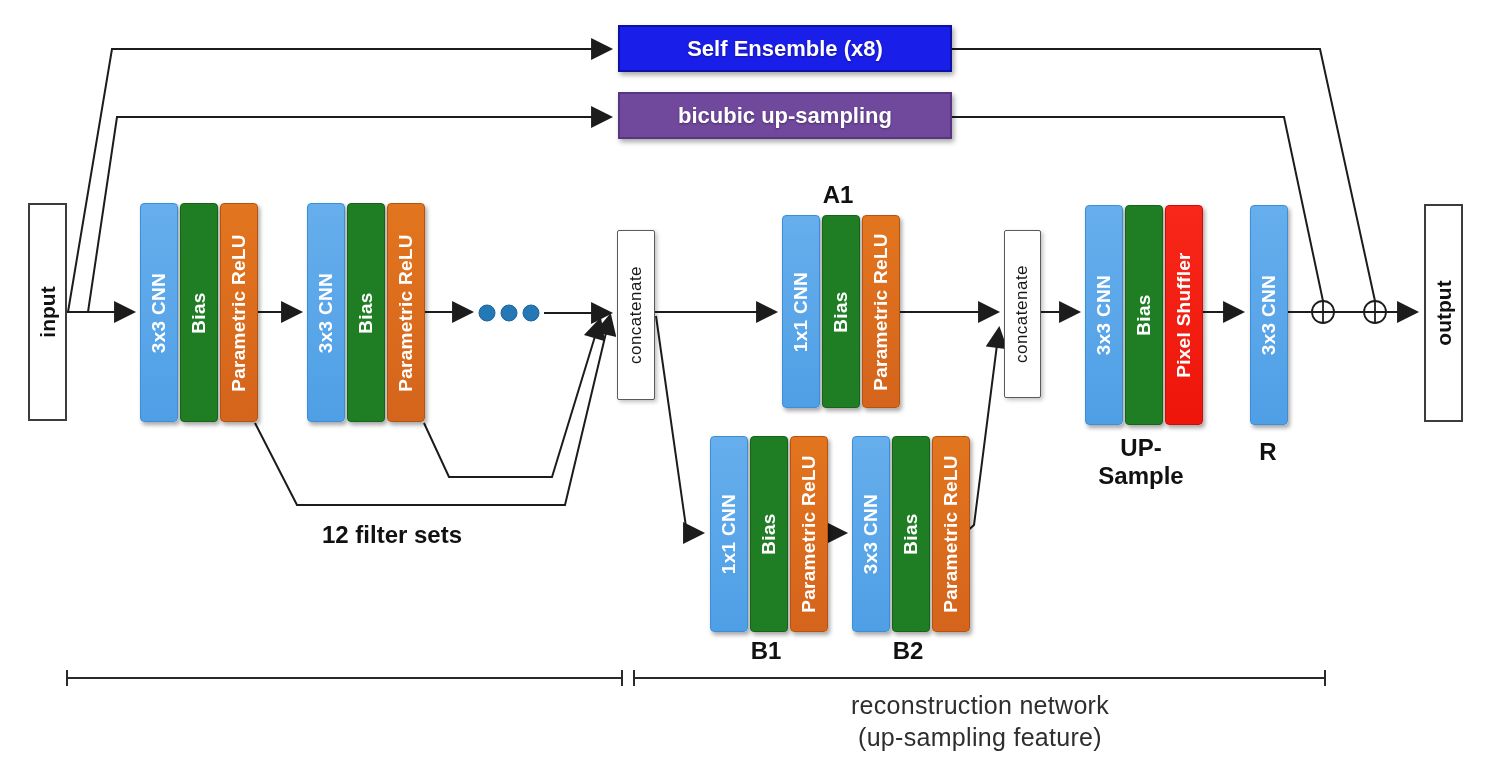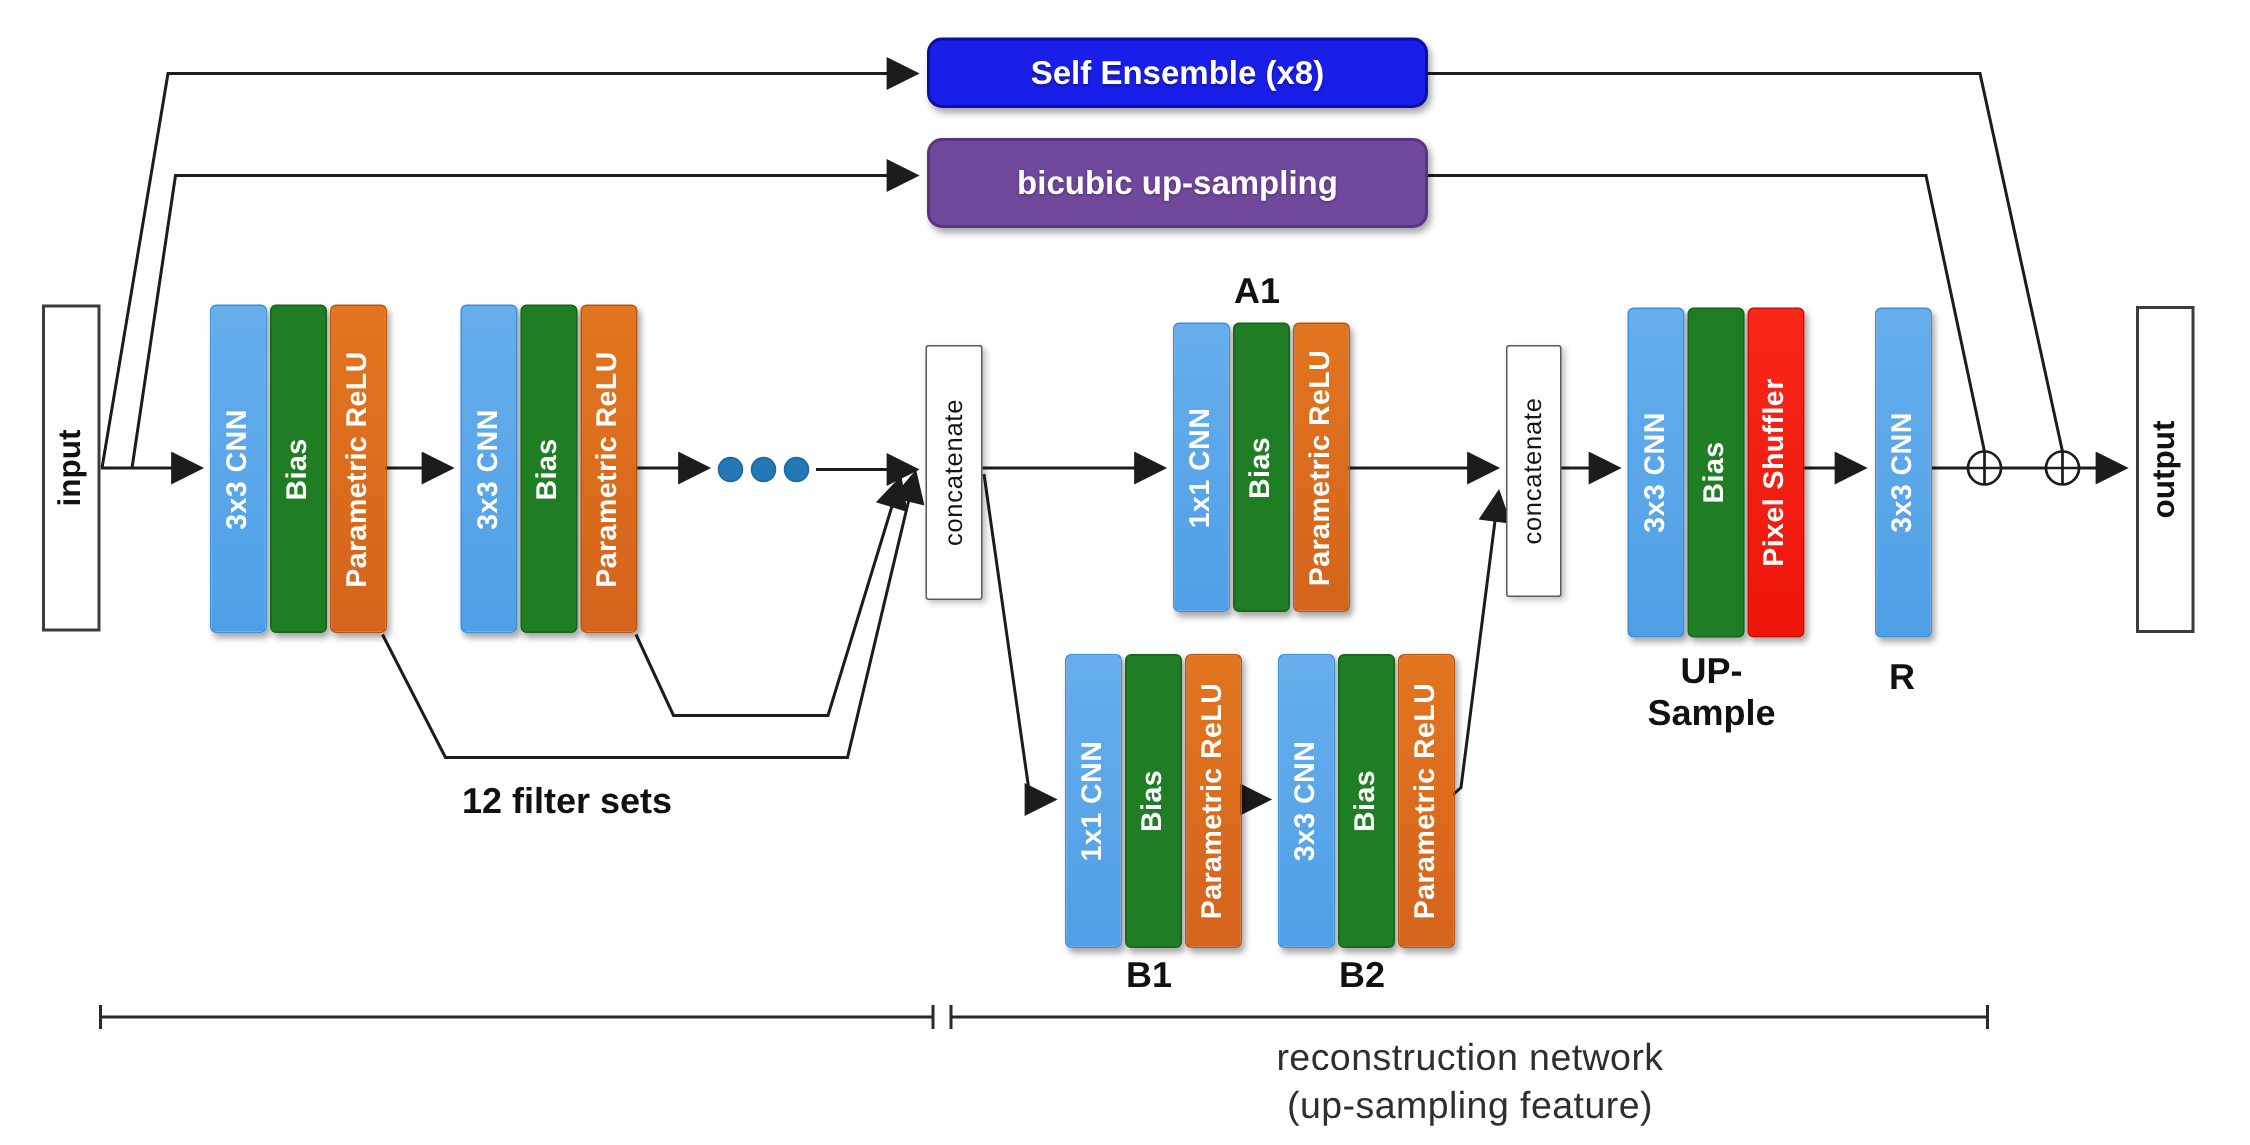--- a/index.html
+++ b/index.html
@@ -29,21 +29,21 @@
     display:flex;align-items:center;justify-content:center;
     box-shadow:2px 3px 4px rgba(0,0,0,.35);
   }
   .bar .vtext{color:#fff;font-weight:bold;font-size:19px;letter-spacing:.3px;}
   .c-blue{background:linear-gradient(180deg,#66aeec,#4f9fe6);border:1px solid #3c8ed8;}
   .c-green{background:linear-gradient(180deg,#26862a,#1d7621;);background-color:#1f7d24;border:1px solid #166319;}
   .c-orange{background:linear-gradient(180deg,#e2751f,#d5641c);border:1px solid #b5530f;}
   .c-red{background:linear-gradient(180deg,#f8271a,#ee150a);border:1px solid #c90e05;}
   
   .topbox{
-    display:flex;align-items:center;justify-content:center;border-radius:10px;
+    display:flex;align-items:center;justify-content:center;border-radius:0;
     color:#fff;font-weight:bold;font-size:22px;
     box-shadow:2px 3px 5px rgba(0,0,0,.35);text-shadow:0 1px 2px rgba(0,0,0,.35);
   }
   .box-ensemble{background:#1a1ee9;border:2px solid #0d10a5;}
   .box-bicubic{background:#70489c;border:2px solid #573580;}
   
   .tag{font-weight:bold;font-size:24px;color:#111;text-align:center;}
   .note{font-weight:bold;font-size:24px;color:#111;text-align:center;}
   .netlabel{font-weight:300;font-size:25px;color:#2e2e2e;text-align:center;letter-spacing:.3px;}
 </style>
@@ -104,21 +104,21 @@
 
     <g stroke="#2a2a2a" stroke-width="2" fill="none">
       <path d="M67 678 H622 M67 670 V686 M622 670 V686"></path>
       <path d="M634 678 H1325 M634 670 V686 M1325 670 V686"></path>
     </g>
   </svg>
 
   <div class="abs z2 topbox box-ensemble" style="left:618px;top:25px;width:334px;height:47px;">
     <span>Self Ensemble (x8)</span>
   </div>
-  <div class="abs z2 topbox box-bicubic" style="left:618px;top:92px;width:334px;height:60px;align-items:center;">
+  <div class="abs z2 topbox box-bicubic" style="left:618px;top:92px;width:334px;height:47px;align-items:center;">
     <span>bicubic up-sampling</span>
   </div>
 
   <div class="abs z2 iobox" style="left:28px;top:203px;width:39px;height:218px;">
     <span class="vtext">input</span>
   </div>
   <div class="abs z2 iobox" style="left:1424px;top:204px;width:39px;height:218px;">
     <span class="vtext">output</span>
   </div>
 
@@ -207,18 +207,18 @@
     <div>Sample</div>
   </div>
 
   <div class="abs z2 group" style="left:1250px;top:205px;height:220px;">
     <div class="bar c-blue">
         <span class="vtext">3x3 CNN</span>
       </div>
   </div>
   <div class="abs z2 tag" style="left:1232px;top:438px;width:72px;">R</div>
 
-  <div class="abs z2 note" style="left:258px;top:521px;width:240px;">12 filter sets</div>
+  <div class="abs z2 note" style="left:272px;top:521px;width:240px;">12 filter sets</div>
 
   <div class="abs z2 netlabel" style="left:780px;top:691px;width:400px;">reconstruction network</div>
   <div class="abs z2 netlabel" style="left:780px;top:723px;width:400px;">(up-sampling feature)</div>
 
 </div>
 
 </body></html>

